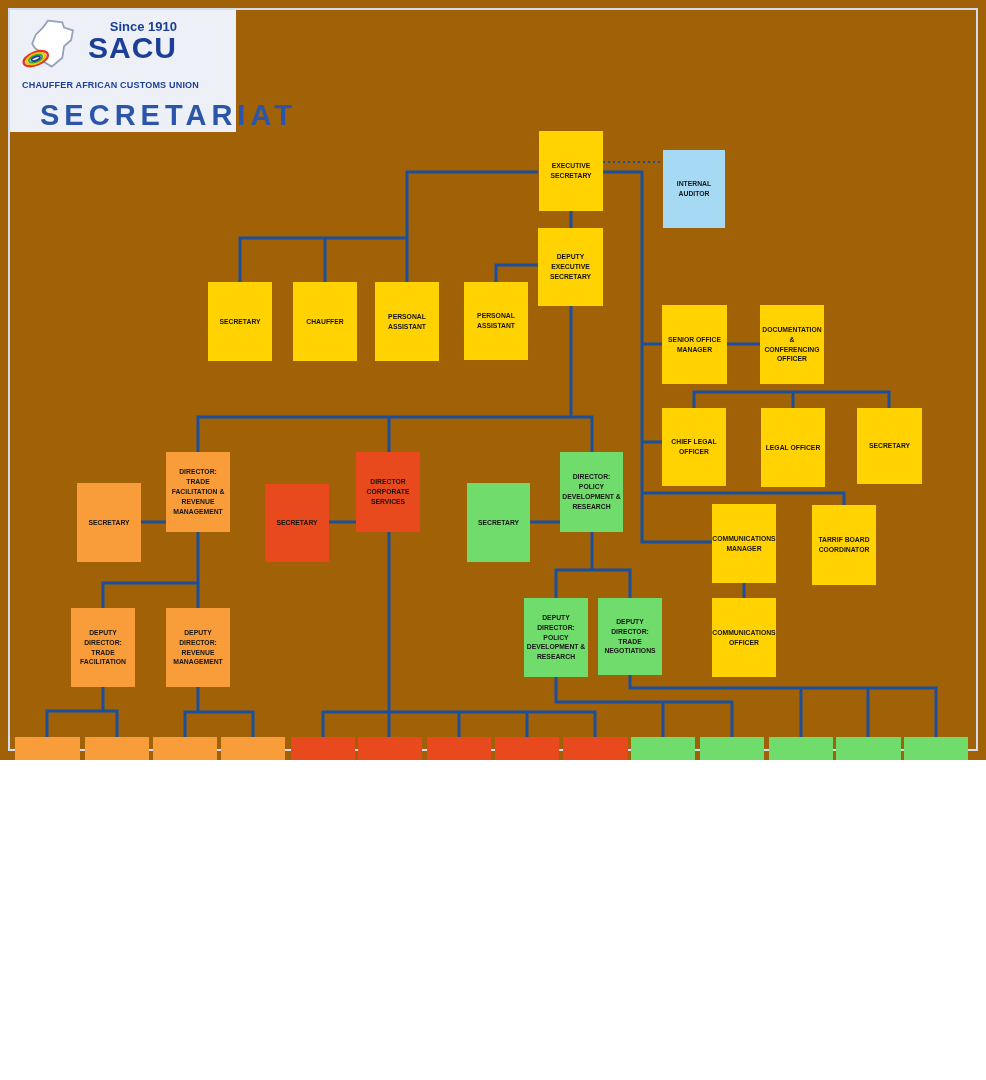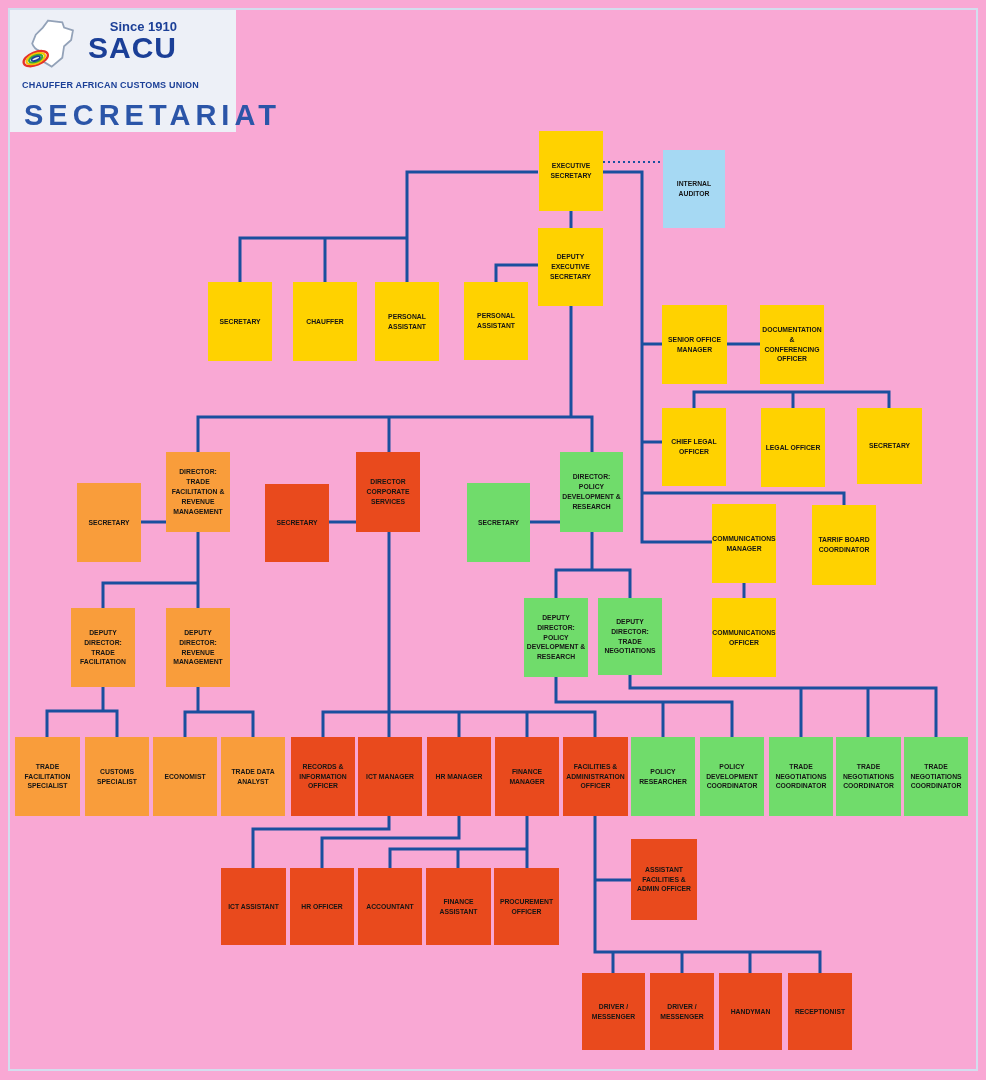--- a/index.html
+++ b/index.html
@@ -1,35 +1,35 @@
 <!DOCTYPE html>
 <html><head>
 <meta charset="utf-8">
 <style>
   html,body{margin:0;padding:0;background:#ffffff;}
   .canvas{
-    position:relative;width:986px;height:1080px;background:#f9a8d4;
+    position:relative;width:986px;height:760px;background:#a16207;
     font-family:"Liberation Sans", sans-serif;overflow:hidden;
   }
   .frame{
     position:absolute;left:8px;top:8px;right:8px;bottom:9px;
     border:2px solid #D3DDEE;pointer-events:none;z-index:1;
   }
   .logo-panel{
     position:absolute;left:10px;top:10px;width:226px;height:122px;
     background:#EDF0F7;z-index:5;
   }
   .logo-row{display:flex;align-items:flex-start;padding:7px 0 0 10px;}
   .logo-text{display:flex;flex-direction:column;align-items:flex-end;margin-left:-6px;}
   .since{font-size:13px;font-weight:bold;color:#1B3F97;margin-top:2px;}
   .acronym{font-size:30px;font-weight:bold;color:#1B3F97;line-height:0.95;letter-spacing:1px;}
   .org-name{font-size:9px;font-weight:bold;color:#1B3F97;margin:1px 0 0 12px;letter-spacing:0.2px;}
   .page-title{
     font-size:29px;color:#2B55A8;font-weight:600;letter-spacing:5px;
-    margin:9px 0 0 14px;
+    margin:9px 0 0 30px;
   }
   .lines{position:absolute;left:0;top:0;z-index:2;}
   .nodes{position:absolute;left:0;top:0;width:100%;height:100%;z-index:3;pointer-events:none;}
   .node{
     position:absolute;display:flex;align-items:center;justify-content:center;
     text-align:center;font-weight:bold;font-size:6.8px;line-height:1.45;
     color:#151515;padding:0 2px;box-sizing:border-box;
   }
 </style>
 </head>

